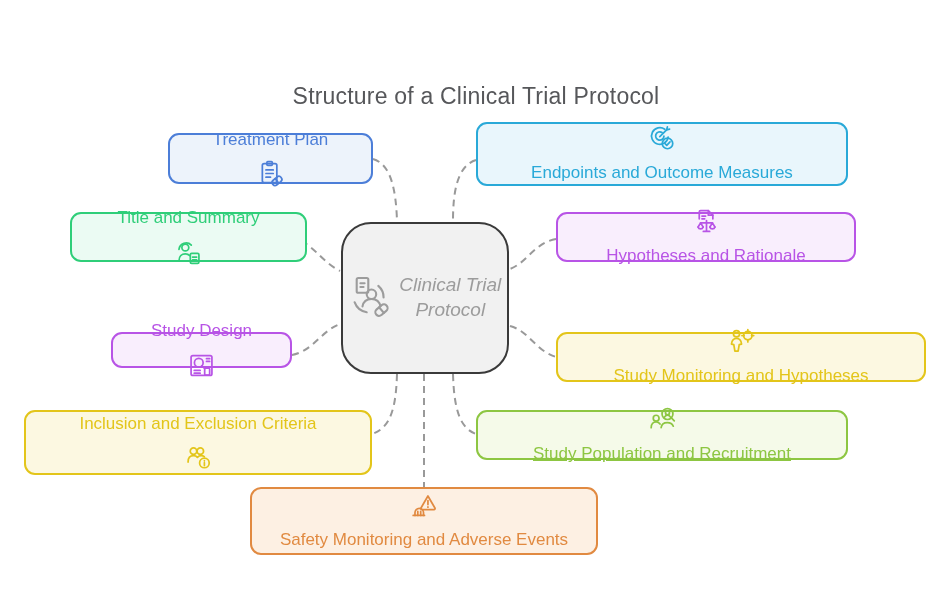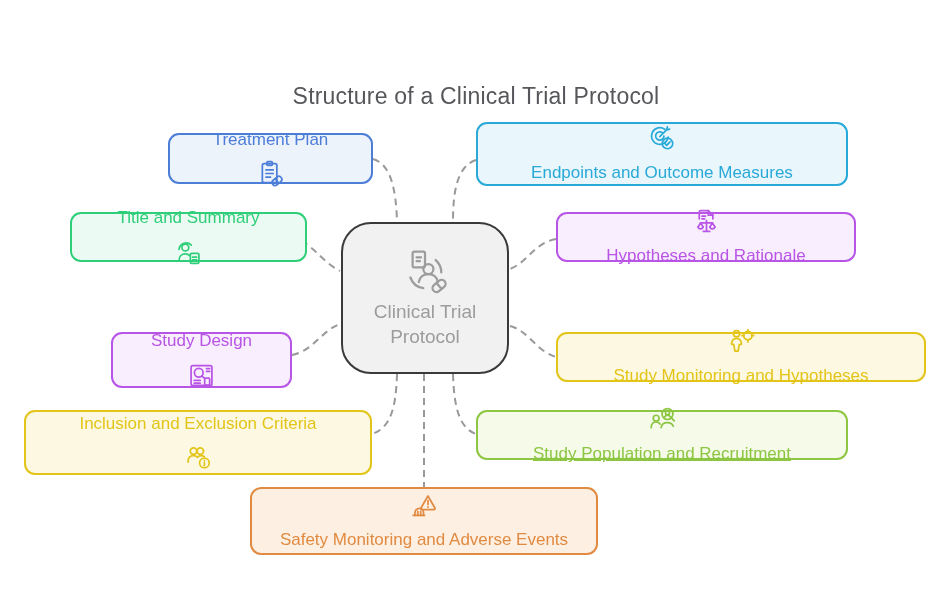--- a/index.html
+++ b/index.html
@@ -18,30 +18,31 @@
     display:flex;align-items:center;justify-content:center;gap:9px;
     border:2px solid var(--c);background:var(--bg);color:var(--tc);
     border-radius:11px;font-size:17px;line-height:1.25;text-align:center;flex-direction:column;
   }
   .node .icon{width:29px;height:29px;flex:0 0 auto;}
   .icon path,.icon rect,.icon circle{fill:none;stroke:currentColor;stroke-width:1.9;stroke-linecap:round;stroke-linejoin:round;}
   .n0{left:168px;top:133px;width:205px;height:51px;}
   .n1{left:476px;top:122px;width:372px;height:64px;}
   .n2{left:38px;top:212px;width:237px;height:50px;margin-left:32px;}
   .n3{left:556px;top:212px;width:300px;height:50px;}
-  .n4{left:111px;top:332px;width:181px;height:56px;}
+  .n4{left:111px;top:332px;width:181px;height:36px;}
   .n5{left:556px;top:332px;width:370px;height:50px;}
   .n6{left:24px;top:410px;width:348px;height:65px;}
   .n7{left:476px;top:410px;width:372px;height:50px;text-decoration:underline;}
   .n8{left:250px;top:487px;width:348px;height:68px;padding:0 4px;}
   .center{
     position:absolute;left:341px;top:222px;width:168px;height:152px;box-sizing:border-box;
     border:2px solid var(--c);background:var(--bg);border-radius:30px;
-    display:flex;flex-direction:column;align-items:center;justify-content:center;
+    display:flex;flex-direction:row;align-items:center;justify-content:center;
     color:var(--tc);
+    font-style:italic;
   }
   .center .cicon{width:58px;height:54px;}
   .cicon path,.cicon rect,.cicon circle{fill:none;stroke:currentColor;stroke-width:2;stroke-linecap:round;stroke-linejoin:round;}
   .center .clabel{font-size:19px;line-height:1.3;text-align:center;width:130px;}
 </style>
 </head>
 <body style="background: rgb(255, 255, 255);">
 
 <div class="title">Structure of a Clinical Trial Protocol</div>
 

